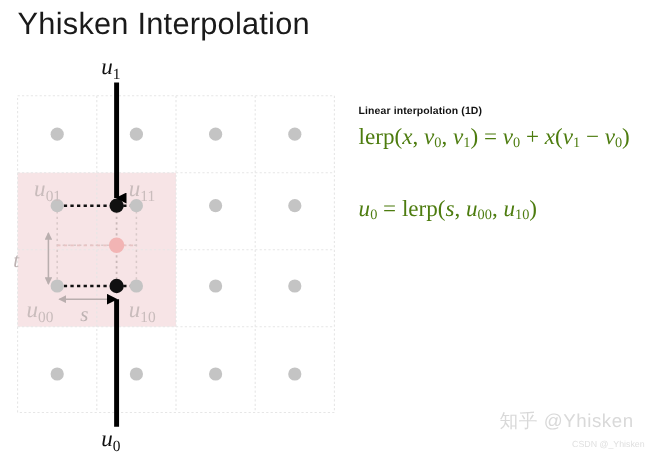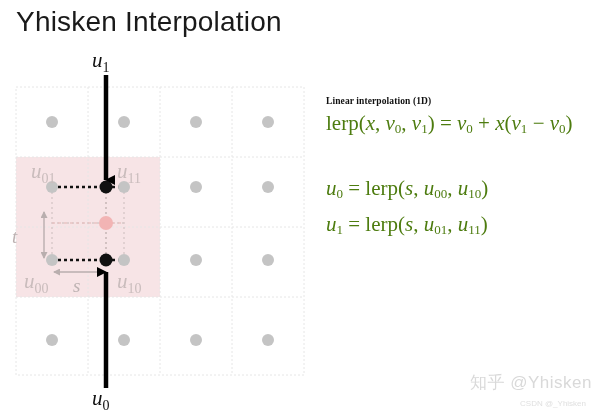--- a/index.html
+++ b/index.html
@@ -45,21 +45,21 @@
     left: 326px;
     top: 96px;
     width: 272px;
   }
   .block-heading {
     font-size: 9.5px;
     font-weight: bold;
     color: #111111;
     letter-spacing: 0.1px;
     margin: 0 0 2px 0;
-    font-family: Liberation Serif, serif;
+    font-family: Liberation Sans, sans-serif;
     white-space: nowrap;
   }
   .formula {
     font-family: "Liberation Serif", serif;
     font-size: 21px;
     color: #4d7c0f;
     white-space: nowrap;
     line-height: 1.45;
     margin: 0;
   }
@@ -72,21 +72,21 @@
     font-style: italic;
   }
   .formula sub { font-style: normal; }
   .block-two { margin-top: 34px; }
   .formula-line { margin: 0; padding: 0; }
   .formula-line + .formula-line { margin-top: 6px; }
 
   
   .watermark {
     position: absolute;
-    right: 8px;
+    right: 24px;
     bottom: 22px;
     font-size: 17px;
     color: #d9d9d9;
     font-family: "Liberation Sans", sans-serif;
     white-space: nowrap;
     letter-spacing: 0.5px;
   }
   .watermark-sub {
     position: absolute;
     right: 14px;
@@ -236,21 +236,18 @@
       <span class="rm">lerp(</span><i>x</i><span class="rm">,&nbsp;</span><i>v</i><sub>0</sub><span class="rm">,&nbsp;</span><i>v</i><sub>1</sub><span class="rm">)</span>
       <span class="op">=</span>
       <i>v</i><sub>0</sub> <span class="op">+</span> <i>x</i><span class="rm">(</span><i>v</i><sub>1</sub> <span class="op">−</span> <i>v</i><sub>0</sub><span class="rm">)</span>
     </div>
   </div>
 
   <div class="block-two">
     <div class="formula formula-line">
       <i>u</i><sub>0</sub> <span class="op">=</span> <span class="rm">lerp(</span><i>s</i><span class="rm">,&nbsp;</span><i>u</i><sub>00</sub><span class="rm">,&nbsp;</span><i>u</i><sub>10</sub><span class="rm">)</span>
     </div>
-    <div class="formula formula-line">
-      <i>u</i><sub>1</sub> <span class="op">=</span> <span class="rm">lerp(</span><i>s</i><span class="rm">,&nbsp;</span><i>u</i><sub>01</sub><span class="rm">,&nbsp;</span><i>u</i><sub>11</sub><span class="rm">)</span>
-    </div>
   </div>
 
 </div>
 
 <div class="watermark">知乎 @Yhisken</div>
 <div class="watermark-sub">CSDN @_Yhisken</div>
 
 </body></html>

